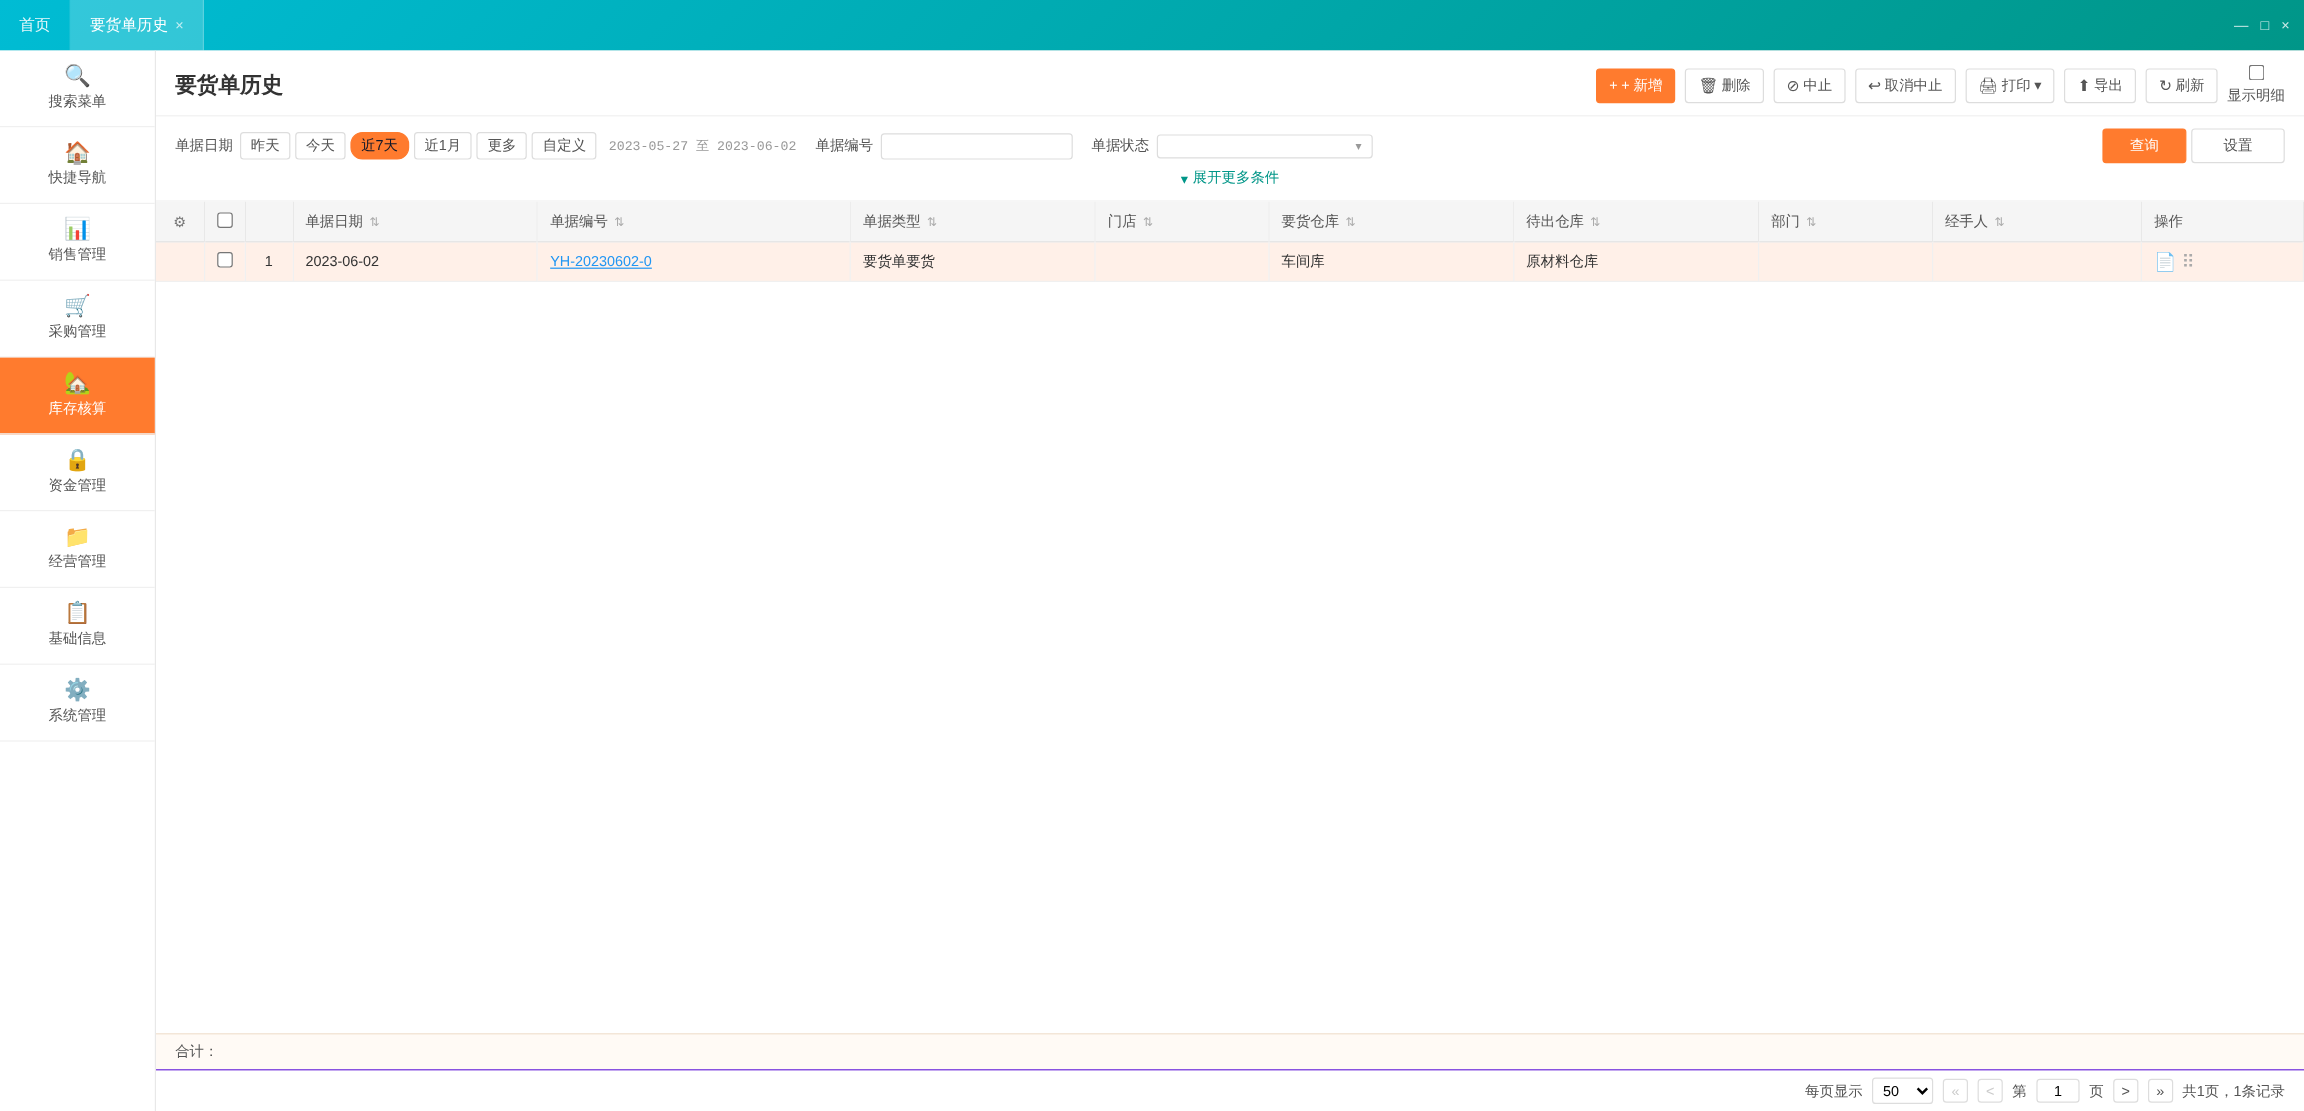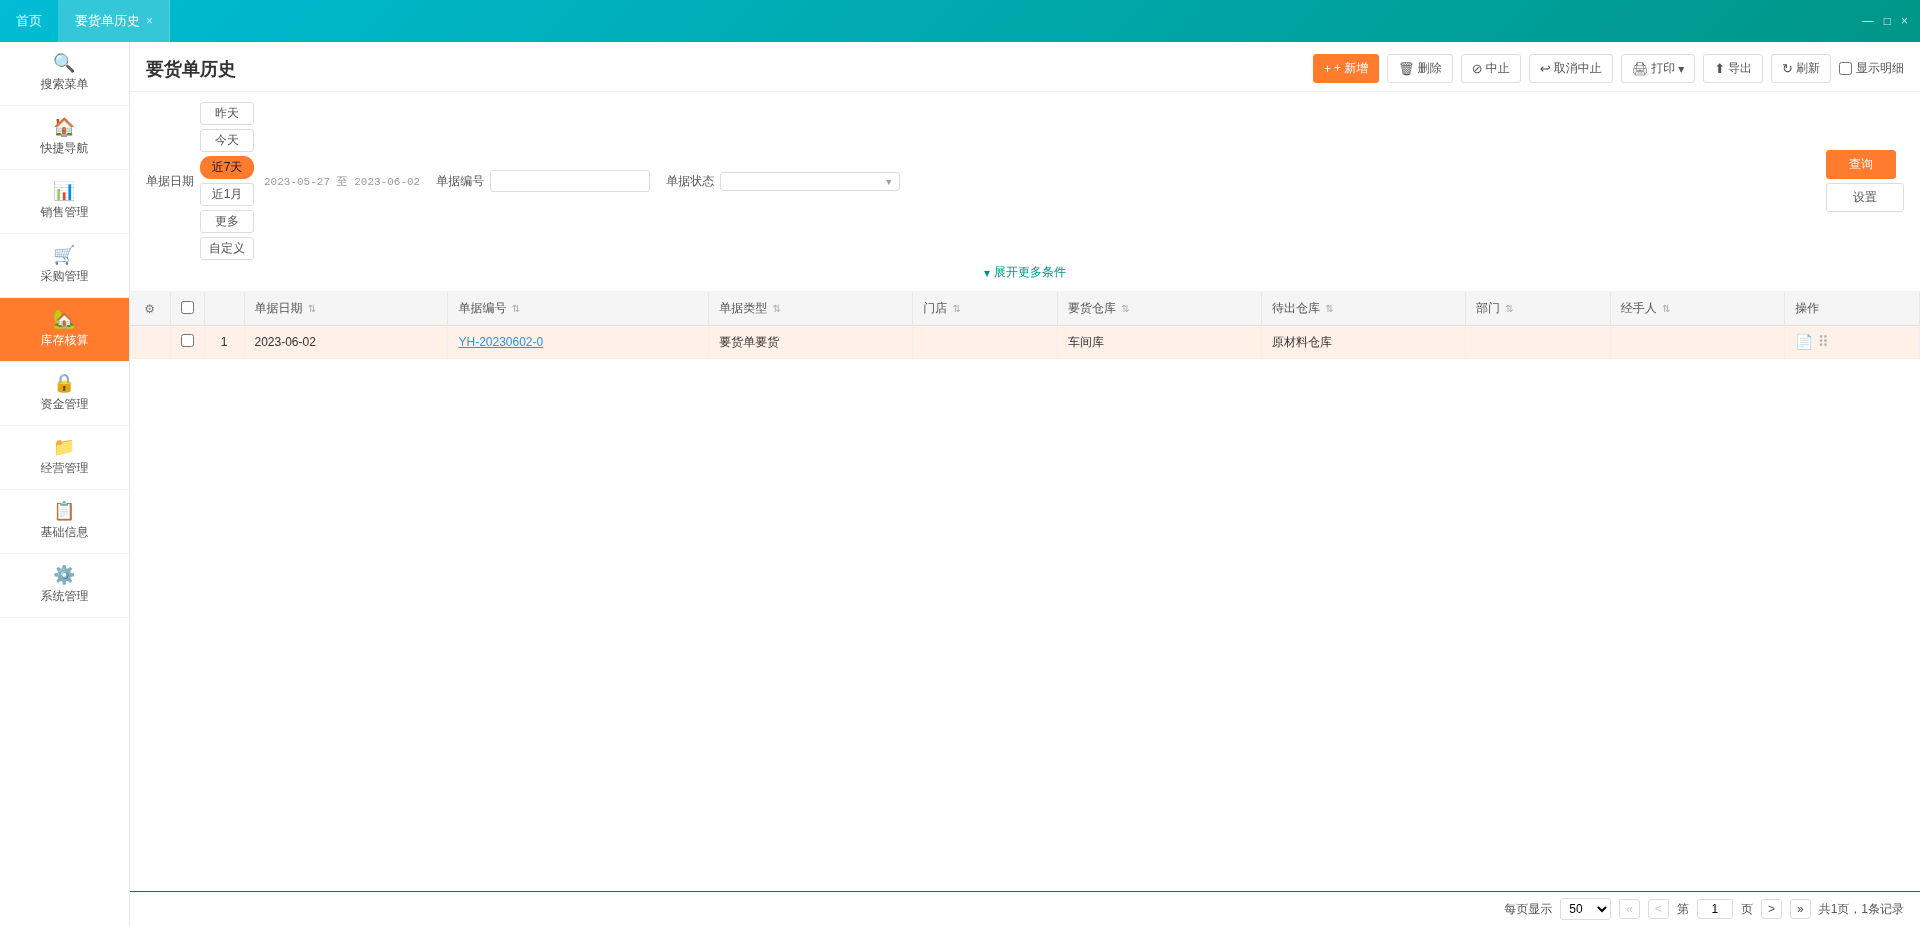--- a/index.html
+++ b/index.html
@@ -152,21 +152,20 @@
       gap: 6px;
     }
     .filter-label {
       color: #555;
       font-size: 12px;
       white-space: nowrap;
     }
     .date-btns {
       display: flex;
       gap: 4px;
-      flex-direction: column;
     }
     .date-btn {
       padding: 2px 8px;
       border: 1px solid #ddd;
       background: white;
       border-radius: 3px;
       cursor: pointer;
       font-size: 12px;
       color: #555;
     }
@@ -293,20 +292,21 @@
     }
 
     
     .display-check {
       display: flex;
       align-items: center;
       gap: 4px;
       font-size: 12px;
       color: #555;
       cursor: pointer;
+      flex-direction: column;
     }
 
     .th-settings-icon { cursor: pointer; color: #777; }
     .checkbox-cell { cursor: pointer; }
 
     .select-arrow { font-size: 10px; }
 
     .status-dropdown {
       display: flex;
       align-items: center;
@@ -446,21 +446,21 @@
         </div>
 
         <div class="filter-group">
           <span class="filter-label">单据状态</span>
           <div class="status-dropdown">
             <span></span>
             <span class="select-arrow">▾</span>
           </div>
         </div>
 
-        <div style="display:flex;flex-direction:column;gap:4px;margin-left:auto;">
+        <div style="display:flex;flex-direction:row;gap:4px;margin-left:auto;">
           <button class="toolbar-btn primary" style="width:70px;justify-content:center;">查询</button>
           <button class="toolbar-btn" style="width:78px;justify-content:center;">设置</button>
         </div>
       </div>
 
       <div class="expand-more">
         <span>▾</span>
         <span>展开更多条件</span>
       </div>
     </div>
@@ -532,20 +532,23 @@
               <div class="action-icons">
                 <span class="action-icon">📄</span>
                 <span class="action-icon">⠿</span>
               </div>
             </td>
           </tr>
         </tbody>
       </table>
     </div>
 
+    <div class="table-footer">
+      <span>合计：</span>
+    </div>
 
     <div class="pagination-bar">
       <span>每页显示</span>
       <select class="page-size-select">
         <option value="10">10</option>
         <option value="20">20</option>
         <option value="50" selected="">50</option>
         <option value="100">100</option>
       </select>
       <button class="page-btn" disabled="">«</button>

